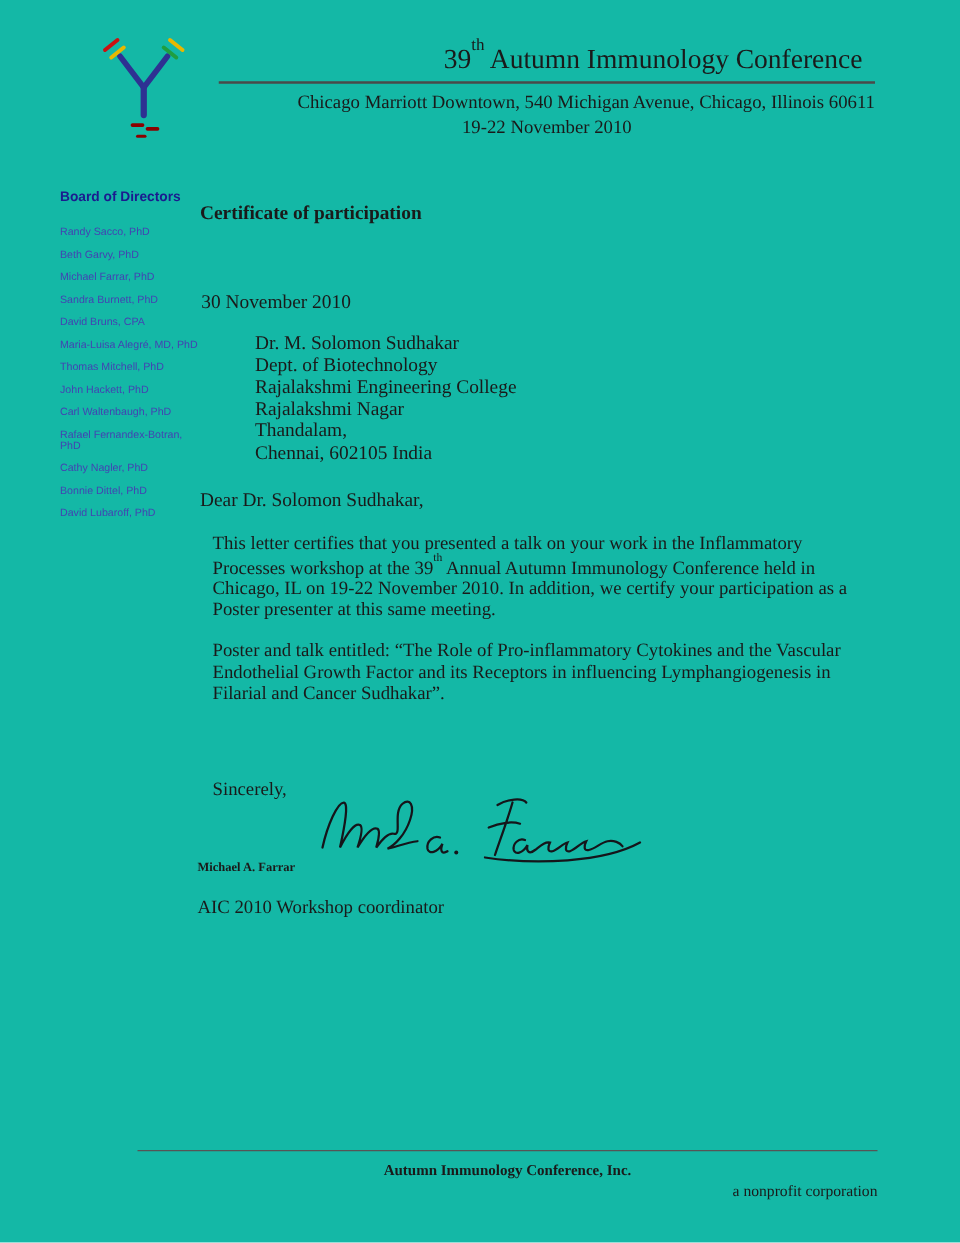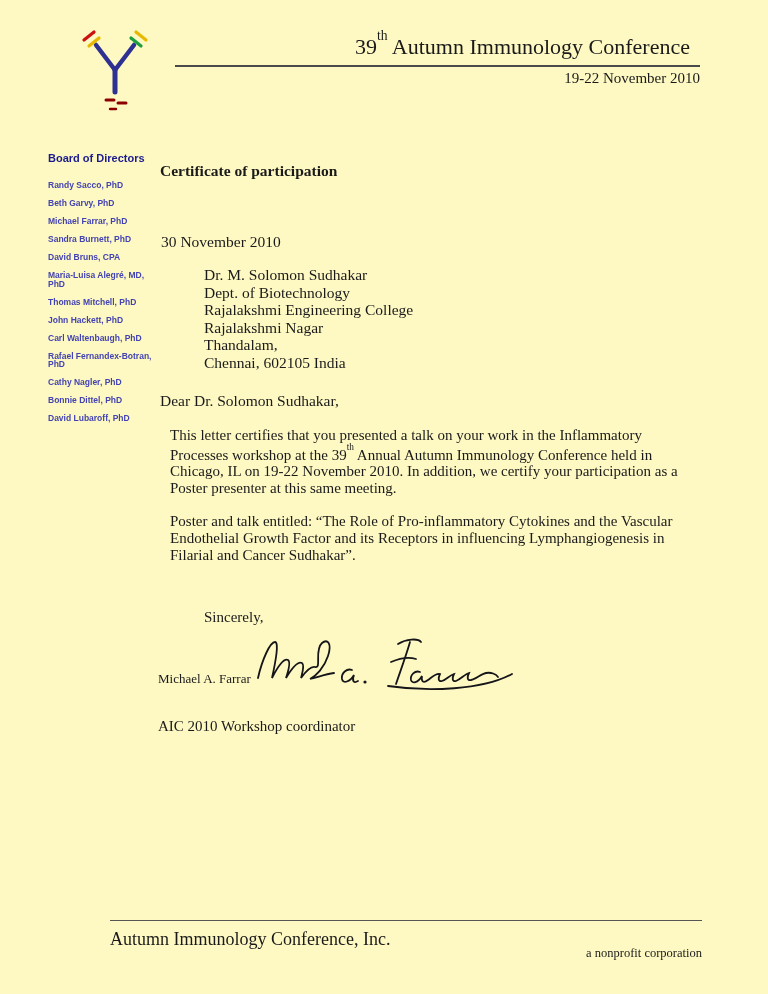--- a/index.html
+++ b/index.html
@@ -1,20 +1,20 @@
 <!DOCTYPE html>
 <html><head>
 <meta charset="utf-8">
 <style>
   html, body { margin: 0; padding: 0; background: #ffffff; }
   .page {
     position: relative;
     width: 768px;
     height: 994px;
-    background: #fef9c3;
+    background: #14b8a6;
     font-family: "Liberation Serif", serif;
     color: #1a1a1a;
     overflow: hidden;
   }
 
   
   .logo { position: absolute; left: 80px; top: 28px; }
   .header-text { position: absolute; left: 175px; top: 34px; width: 525px; }
   .header-title {
     text-align: right;
@@ -23,45 +23,45 @@
     padding-right: 10px;
     border-bottom: 2px solid #4a4a4a;
     white-space: nowrap;
   }
   .header-title sup, .para-sup {
     font-size: 0.62em;
     position: relative;
     top: -0.45em;
   }
   .header-address { text-align: right; font-size: 15px; margin-top: 7px; }
-  .header-dates { text-align: right; font-size: 15px; margin-top: 3px; }
+  .header-dates { text-align: center; font-size: 15px; margin-top: 3px; }
 
   
   .board {
     position: absolute; left: 48px; top: 152px; width: 112px;
     font-family: "Liberation Sans", sans-serif;
   }
   .board-heading { color: #1b1b8f; font-weight: bold; font-size: 11px; margin-bottom: 17px; }
-  .board-member { color: #4343b2; font-size: 8.5px; line-height: 1; margin-bottom: 9.5px; font-weight: bold; }
+  .board-member { color: #4343b2; font-size: 8.5px; line-height: 1; margin-bottom: 9.5px; }
 
   
   .cert-title { position: absolute; left: 160px; top: 162px; width: 512px; text-align: left; font-weight: bold; font-size: 15.5px; }
   .date-line { position: absolute; left: 161px; top: 233px; font-size: 15.5px; }
   .recipient { position: absolute; left: 162px; top: 266px; font-size: 15.5px; line-height: 17.5px; margin-left: 42px; }
   .salutation { position: absolute; left: 160px; top: 392px; font-size: 15.5px; }
   .para1 { position: absolute; left: 170px; top: 427px; width: 522px; font-size: 15px; line-height: 16.2px; }
   .para2 { position: absolute; left: 170px; top: 513px; width: 522px; font-size: 15px; line-height: 17px; }
-  .closing { position: absolute; left: 170px; top: 609px; font-size: 15px; margin-left: 34px; }
+  .closing { position: absolute; left: 170px; top: 624px; font-size: 15px; }
   .signature { position: absolute; left: 248px; top: 630px; }
-  .signer-name { position: absolute; left: 158px; top: 671px; font-size: 13px; }
+  .signer-name { position: absolute; left: 158px; top: 689px; font-size: 10px; font-weight: bold; }
   .signer-title { position: absolute; left: 158px; top: 718px; font-size: 15px; }
 
   
   .footer-line { position: absolute; left: 110px; top: 920px; width: 592px; border-top: 1.5px solid #555; }
-  .footer-org { position: absolute; left: 110px; top: 929px; width: 592px; font-size: 18px; }
+  .footer-org { position: absolute; left: 110px; top: 929px; width: 592px; text-align: center; font-size: 12px; font-weight: bold; }
   .footer-sub { position: absolute; left: 110px; top: 946px; width: 592px; text-align: right; font-size: 12.5px; }
 </style>
 </head>
 <body>
 
 <div class="page">
 
   <div class="logo">
     <svg width="70" height="86" viewBox="0 0 70 86" aria-hidden="true">
       <g fill="none" stroke-linecap="round">
@@ -78,20 +78,21 @@
 
         <path d="M26 72 L34 72" stroke="#8b0000" stroke-width="3"></path>
         <path d="M38 75 L46 75" stroke="#8b0000" stroke-width="3"></path>
         <path d="M30 81 L36 81" stroke="#8b0000" stroke-width="2.4"></path>
       </g>
     </svg>
   </div>
 
   <div class="header-text">
     <div class="header-title"><span>39</span><sup>th</sup><span> Autumn Immunology Conference</span></div>
+    <div class="header-address">Chicago Marriott Downtown, 540 Michigan Avenue, Chicago, Illinois 60611</div>
     <div class="header-dates">19-22 November 2010</div>
   </div>
 
   <div class="board">
     <div class="board-heading">Board of Directors</div>
     <div class="board-member">Randy Sacco, PhD</div>
     <div class="board-member">Beth Garvy, PhD</div>
     <div class="board-member">Michael Farrar, PhD</div>
     <div class="board-member">Sandra Burnett, PhD</div>
     <div class="board-member">David Bruns, CPA</div>

